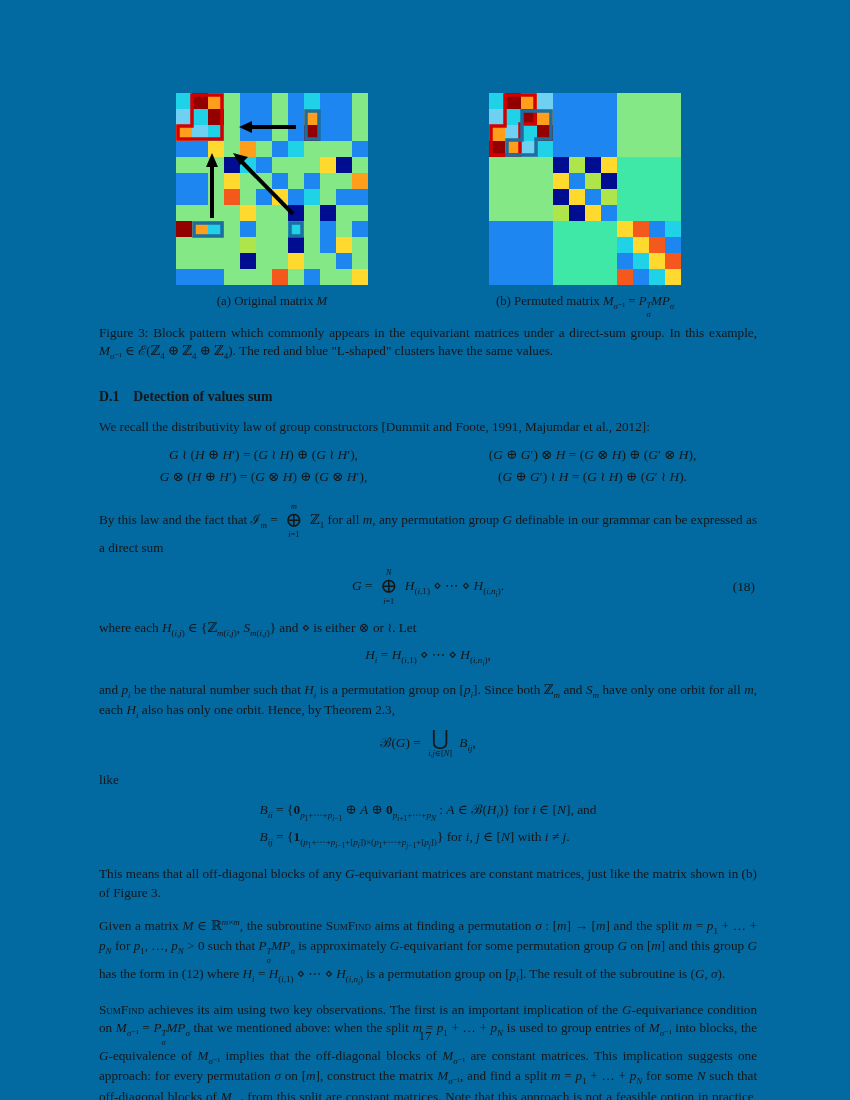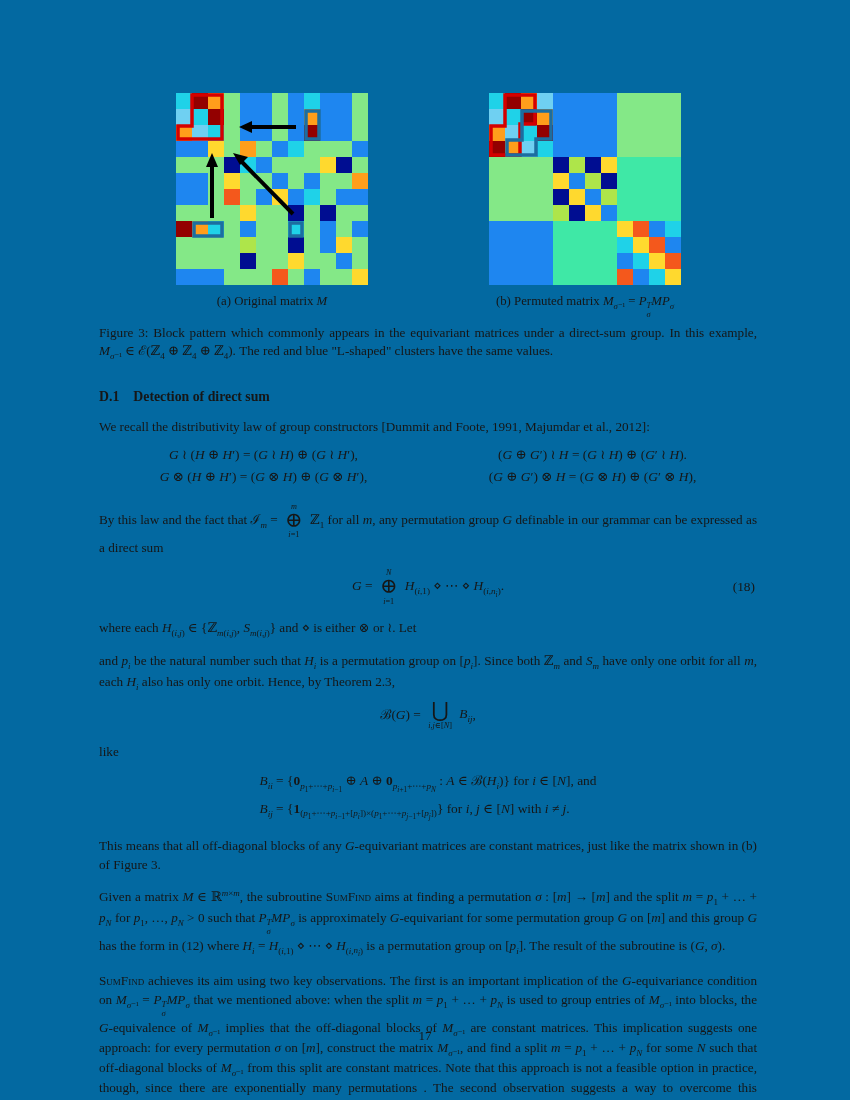--- a/index.html
+++ b/index.html
@@ -374,33 +374,33 @@
         <div class="subcap a">(a) Original matrix <i>M</i></div>
         <div class="subcap b">(b) Permuted matrix <i>M</i><sub><i>σ</i>⁻¹</sub> = <i>P</i><span class="ss">
               <span><i>T</i></span>
               <span><i>σ</i></span>
             </span><i>MP</i><sub><i>σ</i></sub></div>
       </div>
       <p class="figcaption">Figure 3: Block pattern which commonly appears in the equivariant matrices under a direct-sum group. In this example, <i>M</i><sub><i>σ</i>⁻¹</sub> ∈ ℰ(ℤ<sub>4</sub> ⊕ ℤ<sub>4</sub> ⊕ ℤ<sub>4</sub>). The red and blue "L-shaped" clusters have the same values.</p>
     </div>
 
     <h3 class="heading">
-      <span>D.1</span><span class="ht">Detection of direct sum</span>
+      <span>D.1</span><span class="ht">Detection of values sum</span>
     </h3>
 
     <p class="body">We recall the distributivity law of group constructors [Dummit and Foote, 1991, Majumdar et al., 2012]:</p>
 
     <div class="eqgrid">
       <div class="eqcol">
         <div><i>G</i> ≀ (<i>H</i> ⊕ <i>H</i>′) = (<i>G</i> ≀ <i>H</i>) ⊕ (<i>G</i> ≀ <i>H</i>′),</div>
         <div><i>G</i> ⊗ (<i>H</i> ⊕ <i>H</i>′) = (<i>G</i> ⊗ <i>H</i>) ⊕ (<i>G</i> ⊗ <i>H</i>′),</div>
       </div>
       <div class="eqcol">
+        <div>(<i>G</i> ⊕ <i>G</i>′) ⊗ <i>H</i> = (<i>G</i> ⊗ <i>H</i>) ⊕ (<i>G</i>′ ⊗ <i>H</i>),</div>
         <div>(<i>G</i> ⊕ <i>G</i>′) ≀ <i>H</i> = (<i>G</i> ≀ <i>H</i>) ⊕ (<i>G</i>′ ≀ <i>H</i>).</div>
-        <div>(<i>G</i> ⊕ <i>G</i>′) ⊗ <i>H</i> = (<i>G</i> ⊗ <i>H</i>) ⊕ (<i>G</i>′ ⊗ <i>H</i>),</div>
       </div>
     </div>
 
     <p class="body">
       <span>By this law and the fact that ℐ<sub><i>m</i></sub> =</span>
       <span class="bigop">
         <span class="lim"><i>m</i></span>
         <span class="op">⊕</span>
         <span class="lim"><i>i</i>=1</span>
       </span>
@@ -413,20 +413,21 @@
         <span class="lim"><i>N</i></span>
         <span class="op">⊕</span>
         <span class="lim"><i>i</i>=1</span>
       </span>
       <span><i>H</i><sub>(<i>i</i>,1)</sub> ⋄ ⋯ ⋄ <i>H</i><sub>(<i>i</i>,<i>n<sub>i</sub></i>)</sub>.</span>
       <span class="tag">(18)</span>
     </div>
 
     <p class="body">where each <i>H</i><sub>(<i>i</i>,<i>j</i>)</sub> ∈ {ℤ<sub><i>m</i>(<i>i</i>,<i>j</i>)</sub>, <i>S</i><sub><i>m</i>(<i>i</i>,<i>j</i>)</sub>} and ⋄ is either ⊗ or ≀. Let</p>
 
+    <div class="disp"><i>H<sub>i</sub></i> = <i>H</i><sub>(<i>i</i>,1)</sub> ⋄ ⋯ ⋄ <i>H</i><sub>(<i>i</i>,<i>n<sub>i</sub></i>)</sub>,</div>
 
     <p class="body">and <i>p<sub>i</sub></i> be the natural number such that <i>H<sub>i</sub></i> is a permutation group on [<i>p<sub>i</sub></i>]. Since both ℤ<sub><i>m</i></sub> and <i>S</i><sub><i>m</i></sub> have only one orbit for all <i>m</i>, each <i>H<sub>i</sub></i> also has only one orbit. Hence, by Theorem 2.3,</p>
 
     <div class="disp">
       <span>ℬ(<i>G</i>) =</span>
       <span class="bigop">
         <span class="op">⋃</span>
         <span class="lim"><i>i</i>,<i>j</i>∈[<i>N</i>]</span>
       </span>
       <span><i>B<sub>ij</sub></i>,</span>

